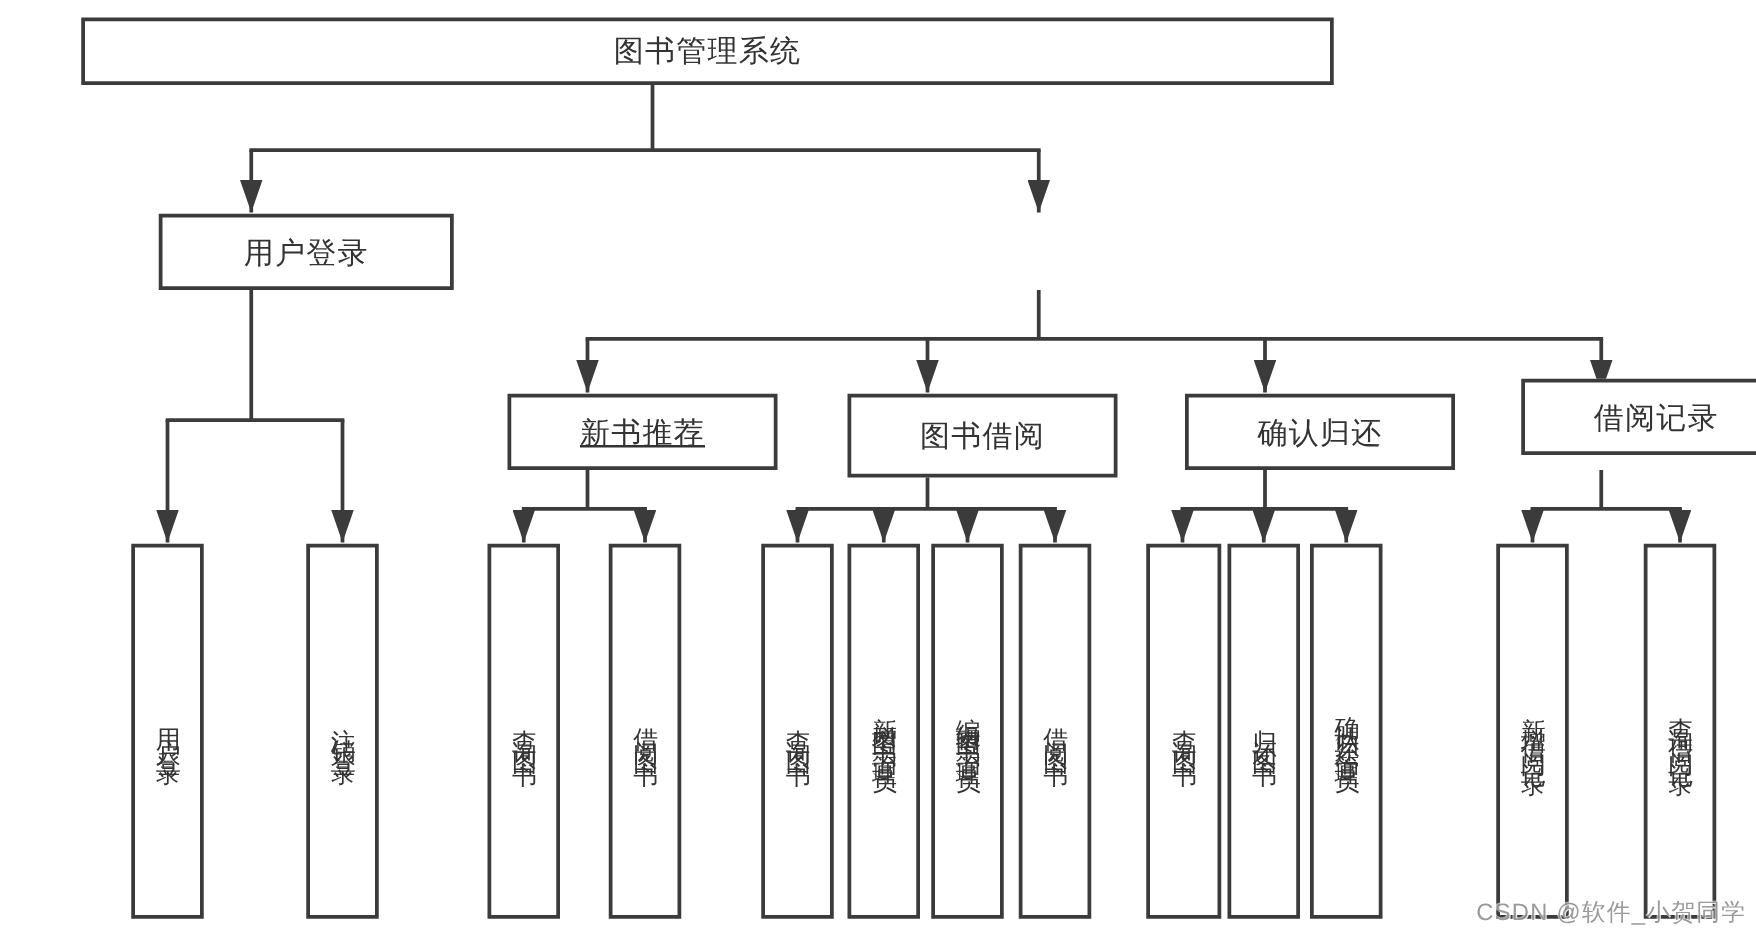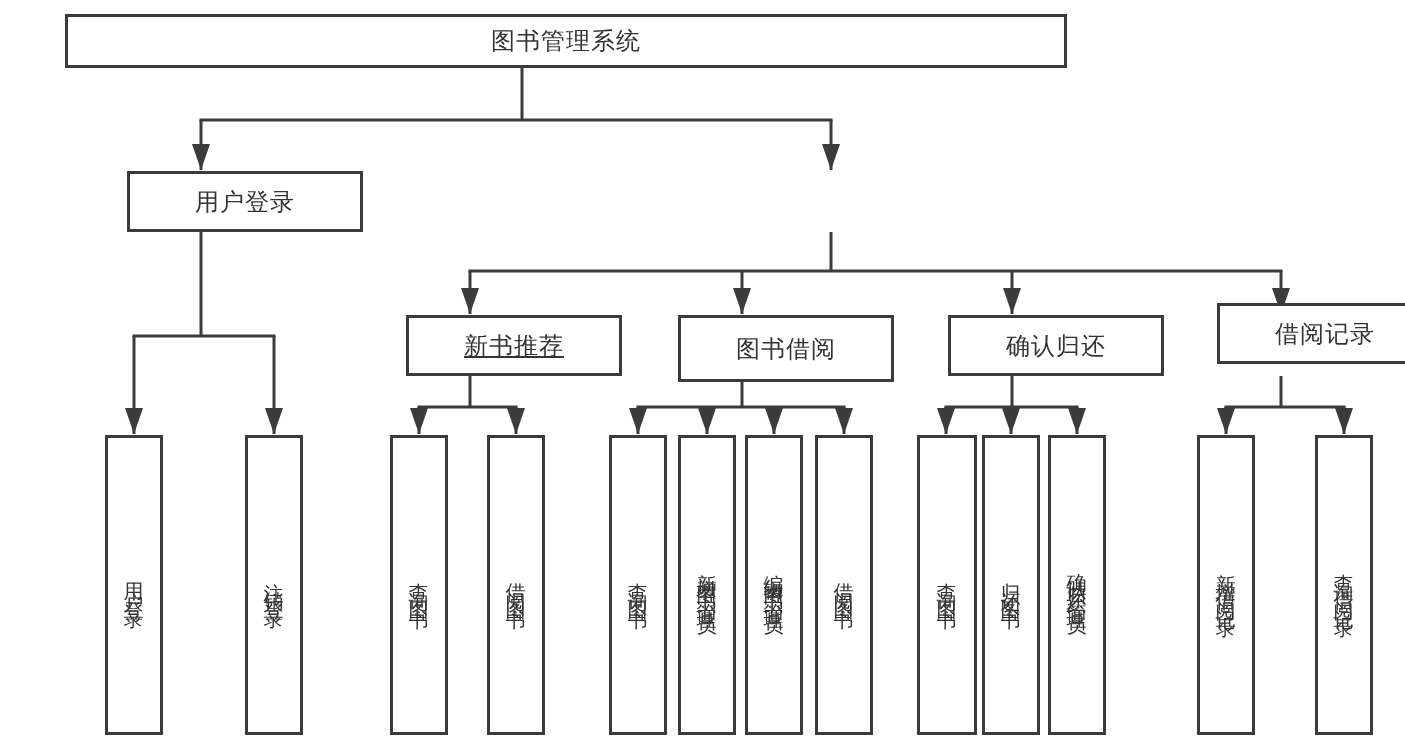--- a/index.html
+++ b/index.html
@@ -178,14 +178,15 @@
     <span>确认归还（管理员）</span>
   </div>
 
   <div class="vbox" style="left:1197px;">
     <span>新增借阅记录</span>
   </div>
   <div class="vbox" style="left:1315px;">
     <span>查询借阅记录</span>
   </div>
 
+  <div class="watermark">CSDN @软件_小贺同学</div>
 
 </div>
 
 </body></html>

